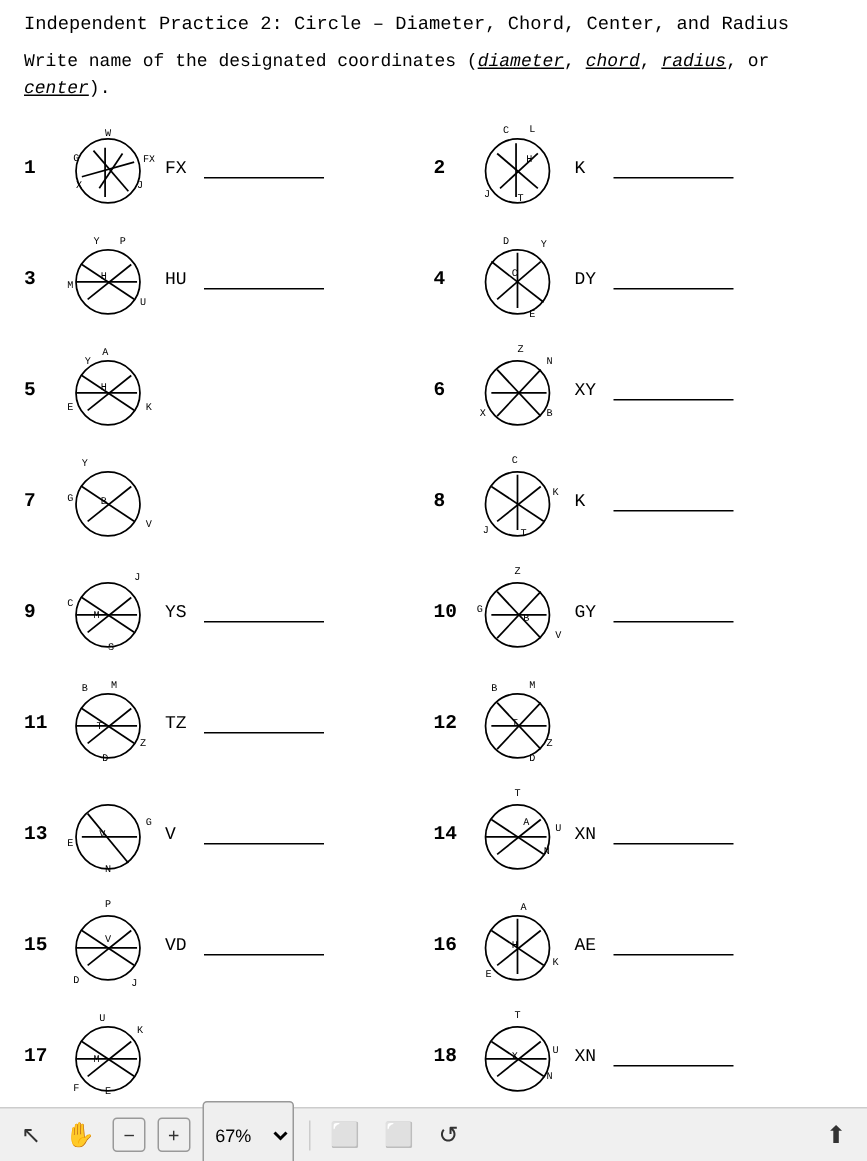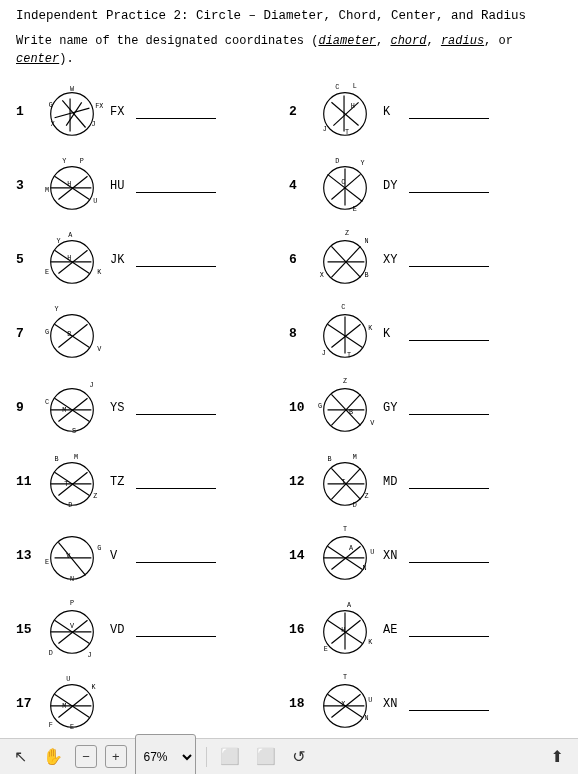--- a/index.html
+++ b/index.html
@@ -222,24 +222,20 @@
               <line x1="14" y1="22" x2="50" y2="46" stroke="#000" stroke-width="1.2"></line>
               <line x1="18" y1="46" x2="48" y2="22" stroke="#000" stroke-width="1.2"></line>
               <line x1="10" y1="34" x2="52" y2="34" stroke="#000" stroke-width="1.2"></line>
               <text x="28" y="8" font-size="7" font-family="Courier New, monospace" fill="#000">A</text>
               <text x="16" y="14" font-size="7" font-family="Courier New, monospace" fill="#000">Y</text>
               <text x="27" y="32" font-size="7" font-family="Courier New, monospace" fill="#000">H</text>
               <text x="4" y="46" font-size="7" font-family="Courier New, monospace" fill="#000">E</text>
               <text x="58" y="46" font-size="7" font-family="Courier New, monospace" fill="#000">K</text>
             </svg>
           </div>
-          <div class="label-area">
-            <span class="label-text">JK</span>
-            <span class="answer-line"></span>
-          </div>
         </div>
         <div class="problem-row">
           <span class="problem-number">6</span>
           <div class="circle-container">
             <svg viewBox="0 0 64 64" width="62" height="62" class="circle-svg">
               <circle cx="32" cy="34" r="22" fill="none" stroke="#000" stroke-width="1.2"></circle>
               <line x1="18" y1="18" x2="48" y2="50" stroke="#000" stroke-width="1.2"></line>
               <line x1="18" y1="50" x2="48" y2="18" stroke="#000" stroke-width="1.2"></line>
               <line x1="14" y1="34" x2="52" y2="34" stroke="#000" stroke-width="1.2"></line>
               <text x="32" y="6" font-size="7" font-family="Courier New, monospace" fill="#000">Z</text>
@@ -351,24 +347,20 @@
               <circle cx="32" cy="34" r="22" fill="none" stroke="#000" stroke-width="1.2"></circle>
               <line x1="18" y1="18" x2="48" y2="50" stroke="#000" stroke-width="1.2"></line>
               <line x1="18" y1="50" x2="48" y2="18" stroke="#000" stroke-width="1.2"></line>
               <line x1="14" y1="34" x2="52" y2="34" stroke="#000" stroke-width="1.2"></line>
               <text x="14" y="10" font-size="7" font-family="Courier New, monospace" fill="#000">B</text>
               <text x="40" y="8" font-size="7" font-family="Courier New, monospace" fill="#000">M</text>
               <text x="28" y="34" font-size="7" font-family="Courier New, monospace" fill="#000">T</text>
               <text x="40" y="58" font-size="7" font-family="Courier New, monospace" fill="#000">D</text>
               <text x="52" y="48" font-size="7" font-family="Courier New, monospace" fill="#000">Z</text>
             </svg>
-          </div>
-          <div class="label-area">
-            <span class="label-text">MD</span>
-            <span class="answer-line"></span>
           </div>
         </div>
         <div class="problem-row">
           <span class="problem-number">13</span>
           <div class="circle-container">
             <svg viewBox="0 0 64 64" width="62" height="62" class="circle-svg">
               <circle cx="32" cy="34" r="22" fill="none" stroke="#000" stroke-width="1.2"></circle>
               <line x1="14" y1="34" x2="52" y2="34" stroke="#000" stroke-width="1.2"></line>
               <line x1="18" y1="18" x2="46" y2="52" stroke="#000" stroke-width="1.2"></line>
               <text x="58" y="26" font-size="7" font-family="Courier New, monospace" fill="#000">G</text>

